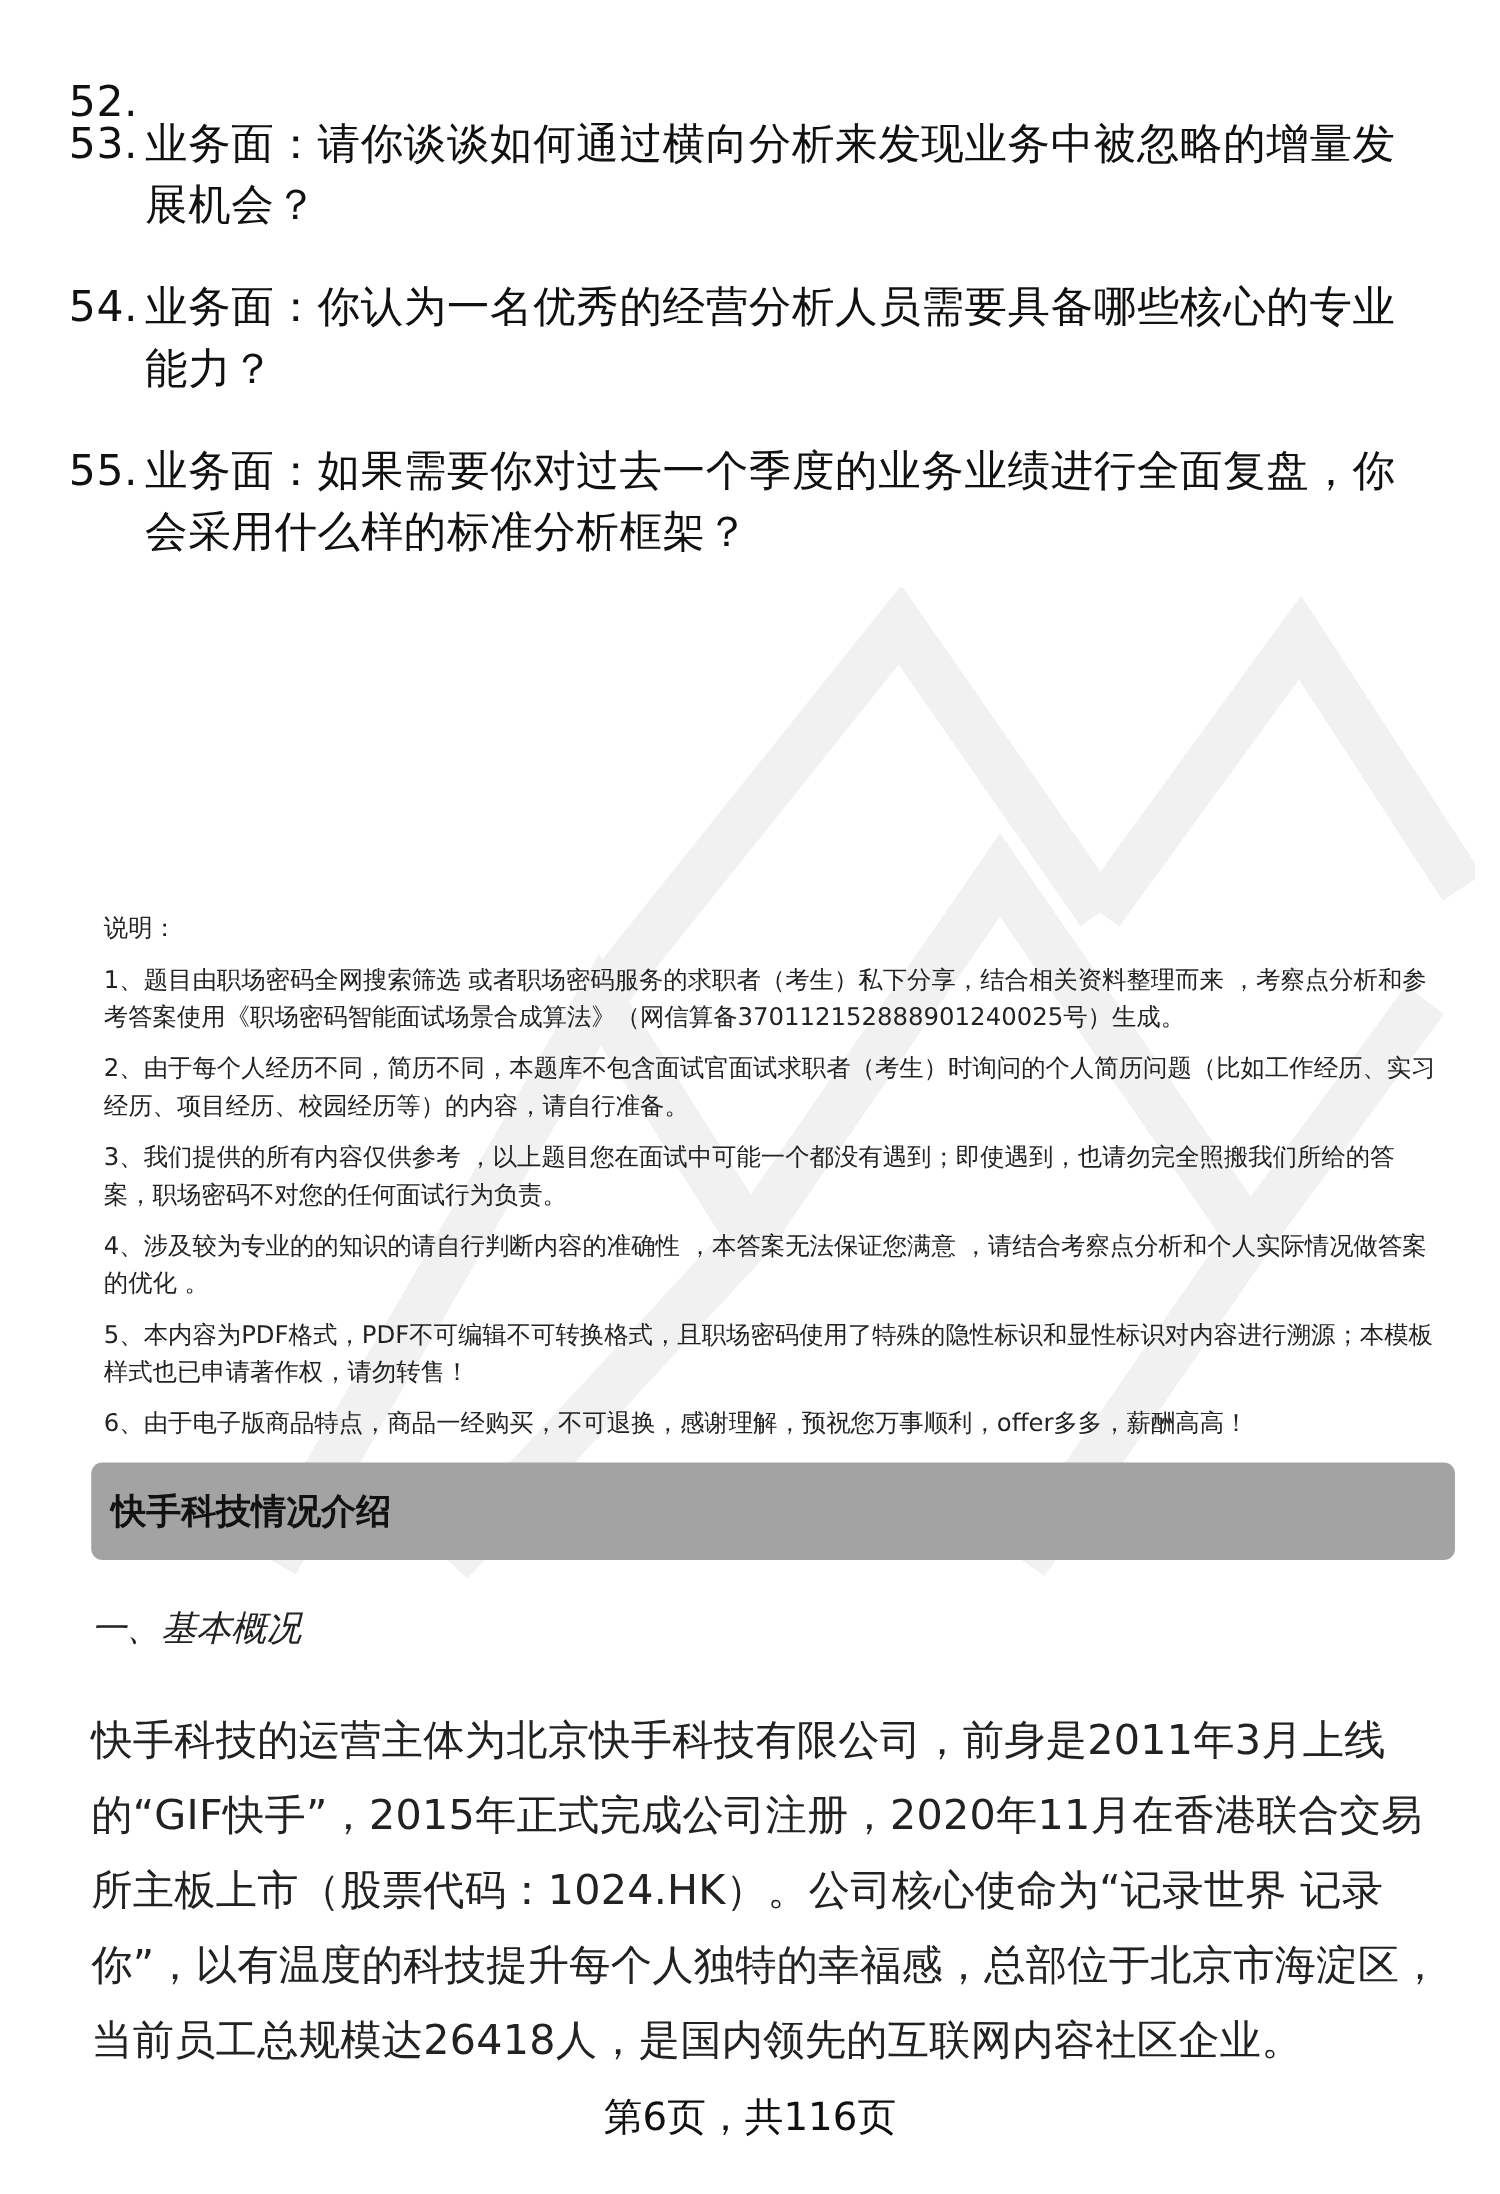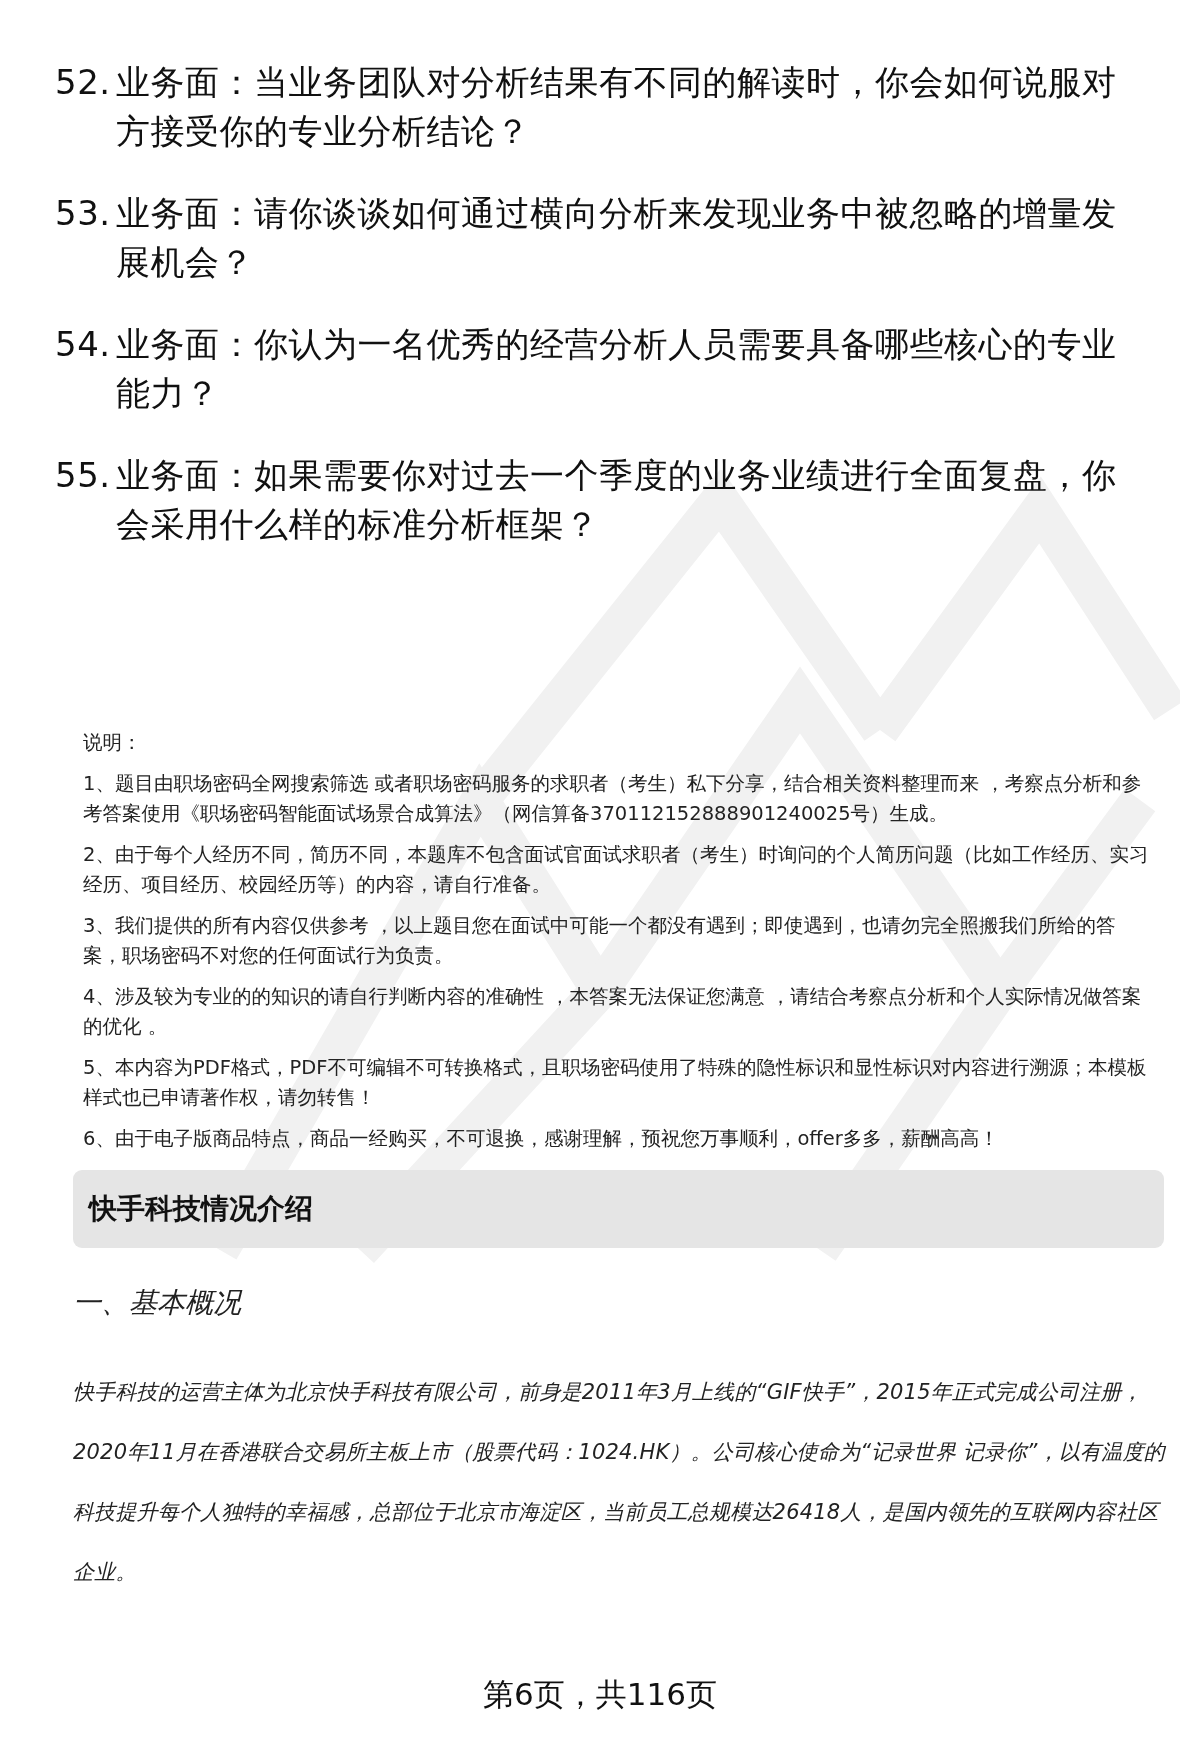--- a/index.html
+++ b/index.html
@@ -58,21 +58,21 @@
       color: #222222;
     }
     .notes p { margin: 10px; }
 
     .section-bar {
       position: absolute;
       left: 73px;
       top: 1170px;
       width: 1091px;
       height: 78px;
-      background: #e5e5e5;
+      background: #a3a3a3;
       border-radius: 9px;
       text-align: right;
     }
     .section-bar-title {
       position: absolute;
       left: 16px;
       top: 0;
       line-height: 78px;
       font-size: 28px;
       font-weight: bold;
@@ -87,25 +87,24 @@
       line-height: 40px;
       color: #222222;
       font-style: italic;
     }
 
     .body-para {
       position: absolute;
       left: 73px;
       top: 1362px;
       width: 1092px;
-      font-size: 21px;
+      font-size: 33px;
       line-height: 60px;
       color: #222222;
       letter-spacing: 0.2px;
-      font-style: italic;
     }
 
     .page-footer {
       position: absolute;
       left: 0;
       top: 1672px;
       width: 1200px;
       text-align: center;
       font-size: 31px;
       line-height: 44px;
@@ -124,21 +123,20 @@
       <polyline points="700,260 860,40 990,240"></polyline>
       <polyline points="820,520 960,330"></polyline>
     </g>
   </svg>
 </div>
 
 <div class="content">
   <div class="questions">
     <div class="q-item">
       <span class="q-num">52.</span>
-      <span>业务面：当业务团队对分析结果有不同的解读时，你会如何说服对方接受你的专业分析结论？</span>
     </div>
     <div class="q-item">
       <span class="q-num">53.</span>
       <span>业务面：请你谈谈如何通过横向分析来发现业务中被忽略的增量发展机会？</span>
     </div>
     <div class="q-item">
       <span class="q-num">54.</span>
       <span>业务面：你认为一名优秀的经营分析人员需要具备哪些核心的专业能力？</span>
     </div>
     <div class="q-item">

